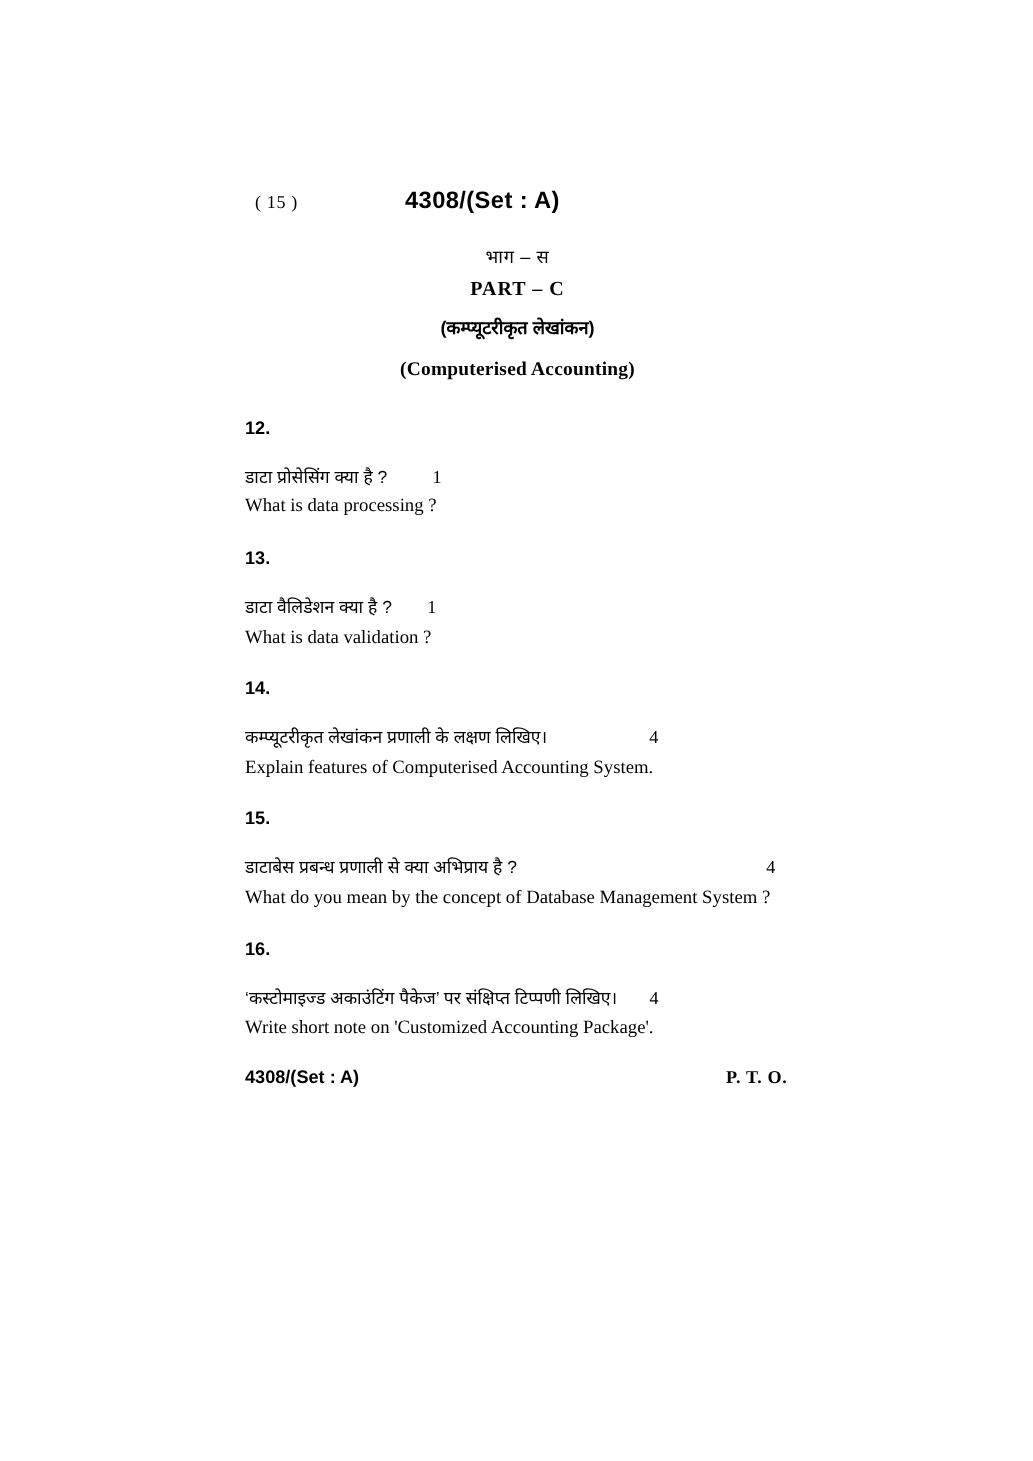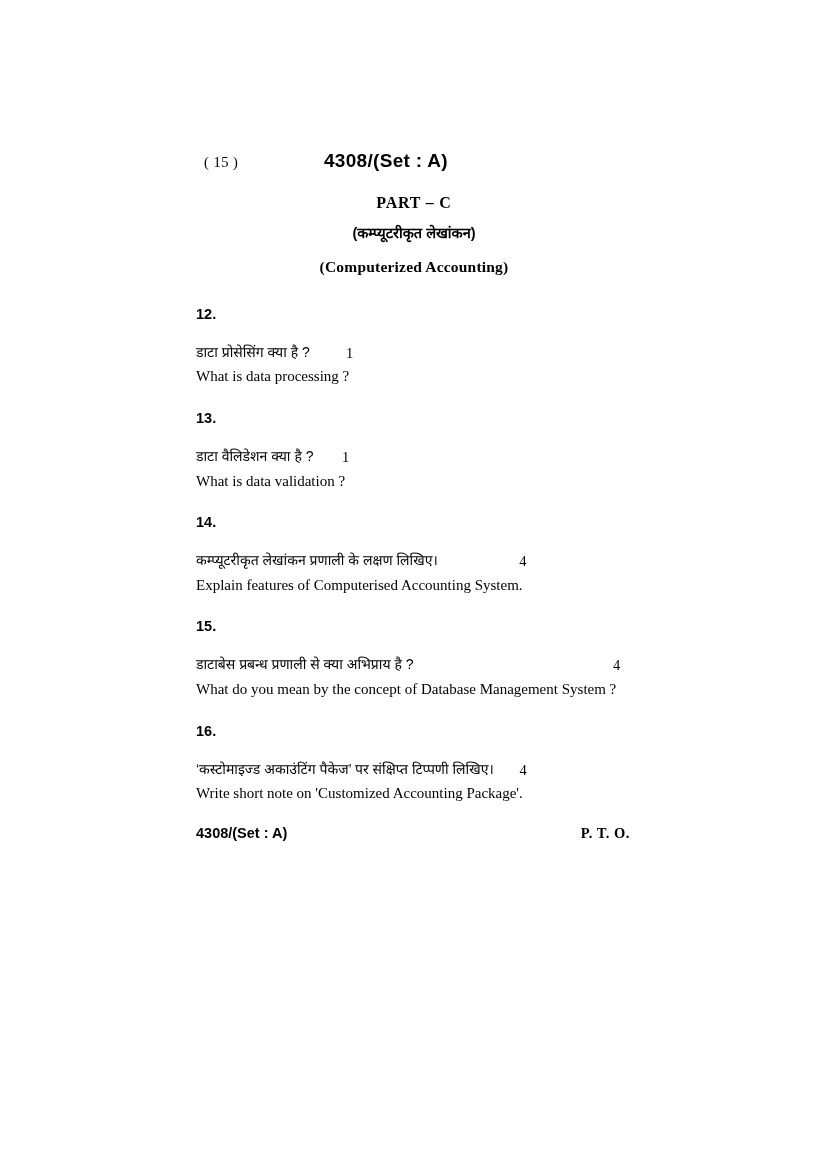--- a/index.html
+++ b/index.html
@@ -162,23 +162,24 @@
 
 <div class="page">
   <div class="content">
 
     <div class="header-row">
       <div class="page-no">( 15 )</div>
       <div class="paper-code">4308/(Set : A)</div>
     </div>
 
     <div class="part-block">
+      <div class="part-hi">भाग – स</div>
       <div class="part-en">PART – C</div>
       <div class="subject-hi">(कम्प्यूटरीकृत लेखांकन)</div>
-      <div class="subject-en">(Computerized Accounting)</div>
+      <div class="subject-en">(Computerised Accounting)</div>
     </div>
 
     <div class="q">
       <div class="q-line">
         <div class="q-num">12.</div>
         <div class="q-body">
           <div class="q-hi-row">
             <div class="q-hi">डाटा प्रोसेसिंग क्या है ?</div>
             <div class="q-marks">1</div>
           </div>

